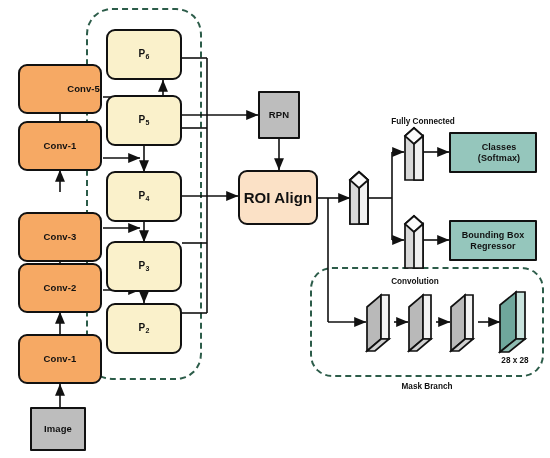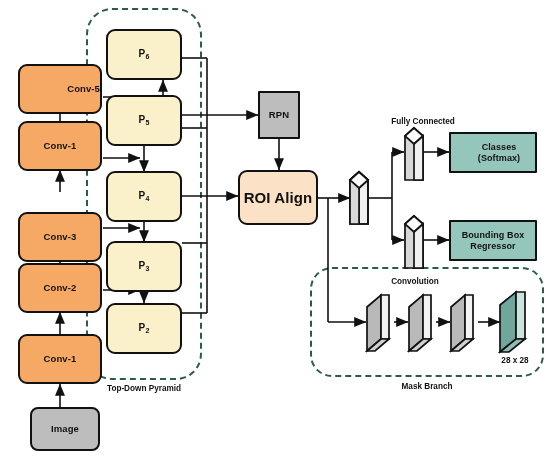--- a/index.html
+++ b/index.html
@@ -95,21 +95,21 @@
     <path class="ln" marker-end="url(#ah)" d="M423,240 L449,240"></path>
 
     <path class="ln" d="M328,198 L328,322"></path>
     <path class="ln" marker-end="url(#ah)" d="M328,322 L366,322"></path>
 
     <path class="ln" marker-end="url(#ah)" d="M394,322 L408,322"></path>
     <path class="ln" marker-end="url(#ah)" d="M436,322 L450,322"></path>
     <path class="ln" marker-end="url(#ah)" d="M478,322 L500,322"></path>
   </svg>
 
-  <div class="node gray" style="left:30px;top:407px;width:70px;height:44px;border-radius:8px;">
+  <div class="node gray" style="left:30px;top:407px;width:56px;height:44px;border-radius:1px;">
     <span>Image</span>
   </div>
 
   <div class="node backbone" style="left:18px;top:334px;width:84px;height:50px;">
     <span>Conv-1</span>
   </div>
   <div class="node backbone" style="left:18px;top:263px;width:84px;height:50px;justify-content:center;">
     <span>Conv-2</span>
   </div>
   <div class="node backbone" style="left:18px;top:192px;width:84px;height:50px;margin-top:20px;">
@@ -131,21 +131,20 @@
   <div class="node pbox" style="left:106px;top:171px;width:76px;height:51px;">
     <span><span>P</span><span class="sub">4</span></span>
   </div>
   <div class="node pbox" style="left:106px;top:241px;width:76px;height:51px;">
     <span><span>P</span><span class="sub">3</span></span>
   </div>
   <div class="node pbox" style="left:106px;top:303px;width:76px;height:51px;">
     <span><span>P</span><span class="sub">2</span></span>
   </div>
 
-  <div class="cap" style="left:88px;top:384px;width:112px;">Top-Down Pyramid</div>
 
   <div class="node gray" style="left:258px;top:91px;width:42px;height:48px;">
     <span>RPN</span>
   </div>
   <div class="node roi" style="left:238px;top:170px;width:80px;height:55px;">
     <span>ROI Align</span>
   </div>
 
   <div class="cap" style="left:368px;top:117px;width:110px;">Fully Connected</div>
 

